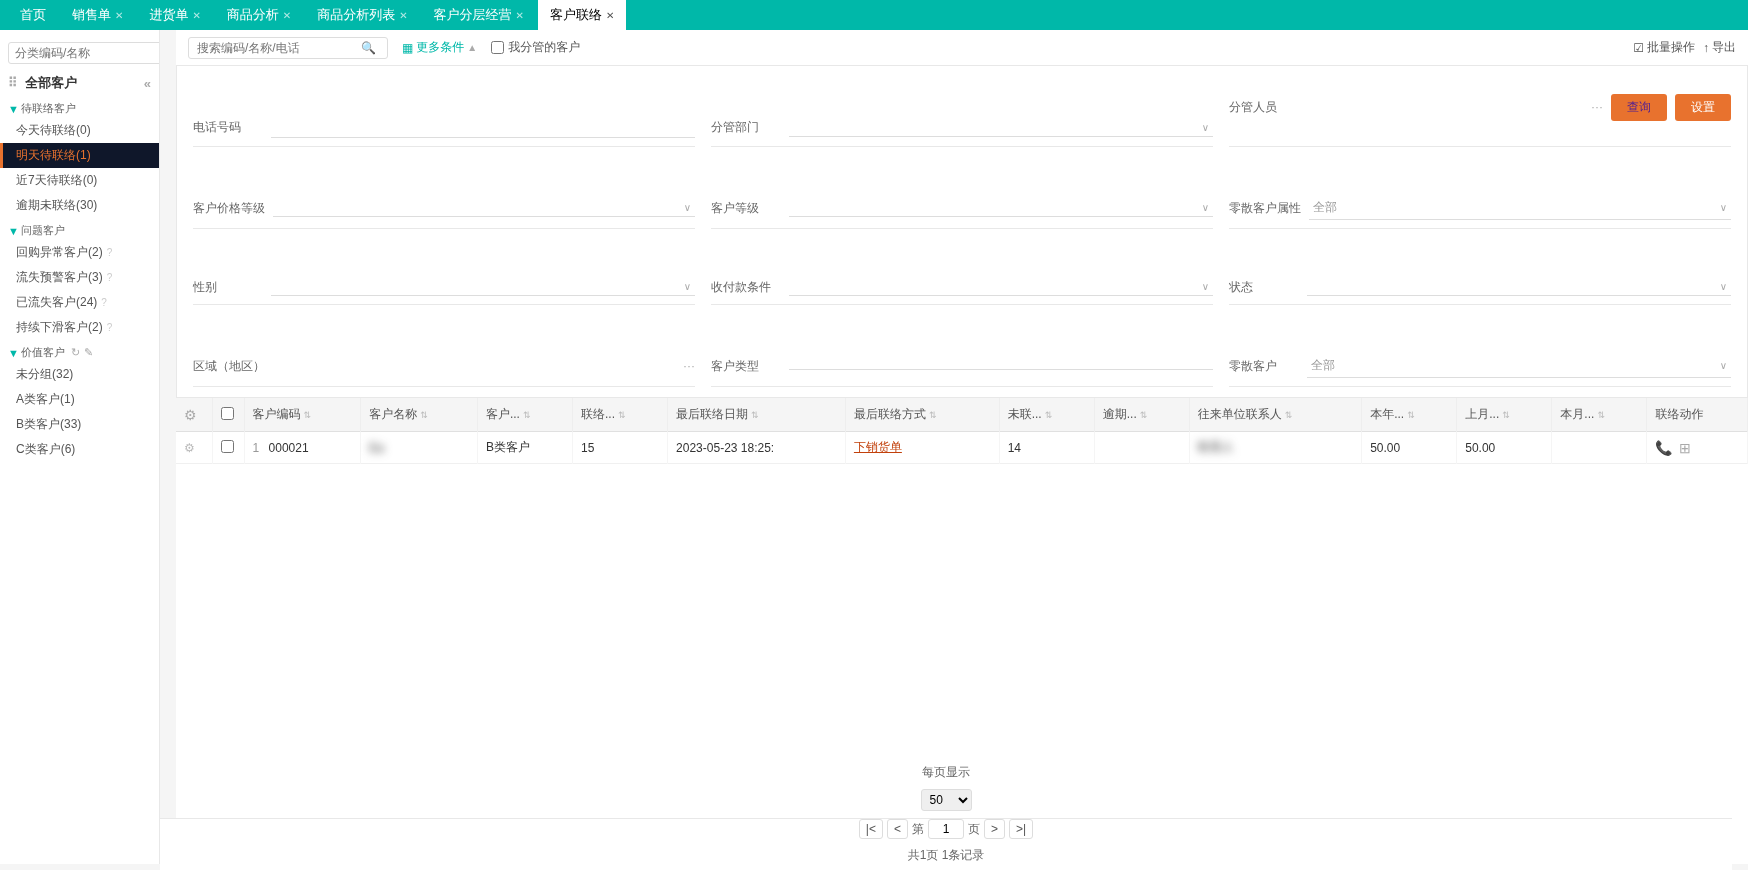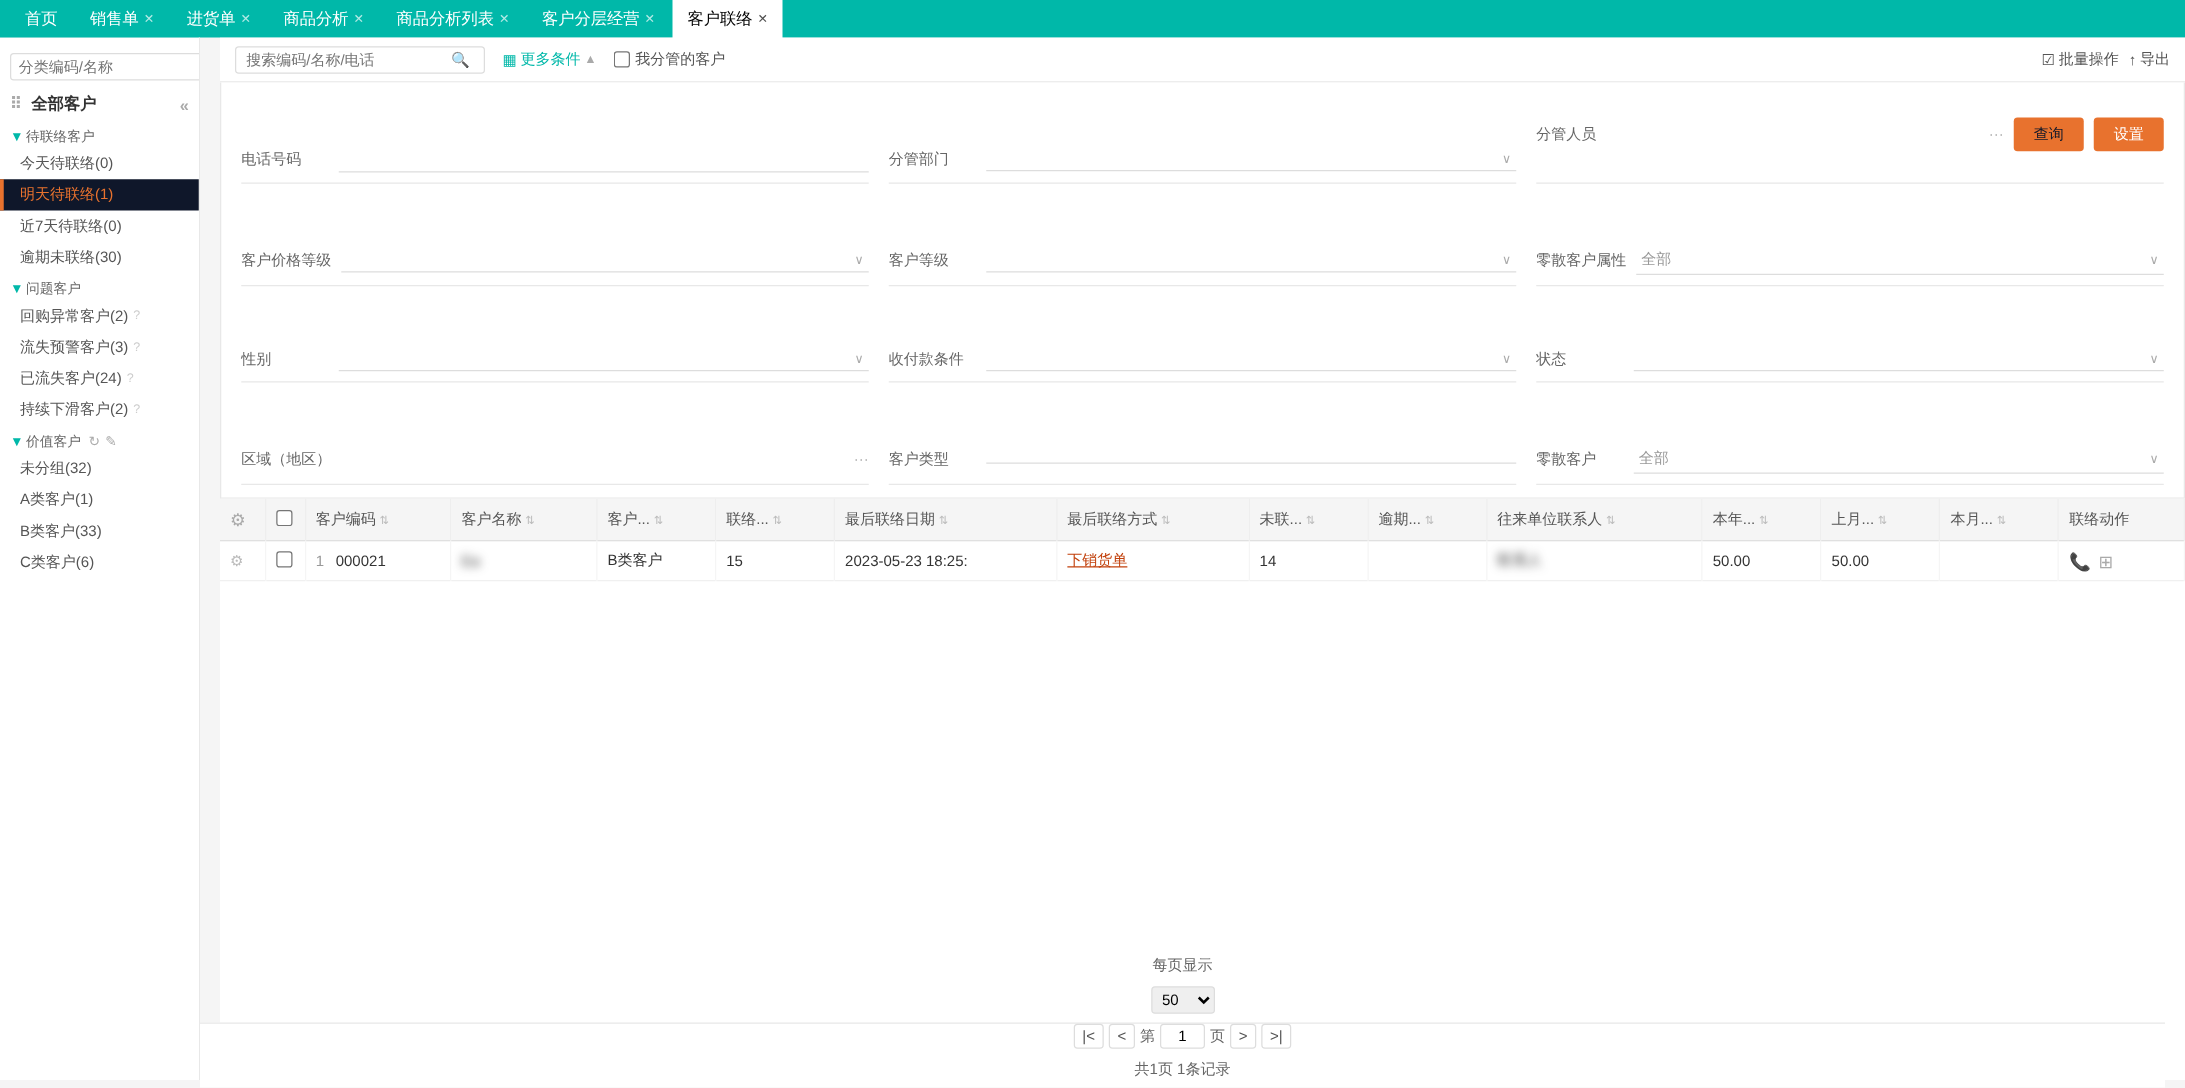--- a/index.html
+++ b/index.html
@@ -72,21 +72,21 @@
     .filter-label { color: #666; font-size: 12px; min-width: 70px; white-space: nowrap; }
     .filter-select {
       flex: 1; border: none; border-bottom: 1px solid #ddd; padding: 3px 4px; font-size: 12px; color: #999; background: transparent; outline: none; display: flex; align-items: center; justify-content: space-between; cursor: pointer;
     }
     .filter-input {
       flex: 1; border: none; border-bottom: 1px solid #ddd; padding: 3px 4px; font-size: 12px; color: #333; background: transparent; outline: none;
     }
     .dropdown-arrow { color: #aaa; font-size: 10px; }
     .filter-dots { color: #aaa; cursor: pointer; font-size: 12px; }
     .btn-query {
-      background: #e8722e; color: #0f172a; border: none; border-radius: 3px; padding: 5px 16px; cursor: pointer; font-size: 12px;
+      background: #e8722e; color: #4c1d95; border: none; border-radius: 3px; padding: 5px 16px; cursor: pointer; font-size: 12px;
     }
     .btn-setting {
       background: #e8722e; color: #fff; border: none; border-radius: 3px; padding: 5px 16px; cursor: pointer; font-size: 12px;
     }
 
     
     .table-container { flex: 1; overflow: auto; background: #fff; padding: 0 0 40px 0; }
     table { width: 100%; border-collapse: collapse; font-size: 12px; }
     thead tr { background: #f5f5f5; border-bottom: 1px solid #e0e0e0; }
     thead th {

